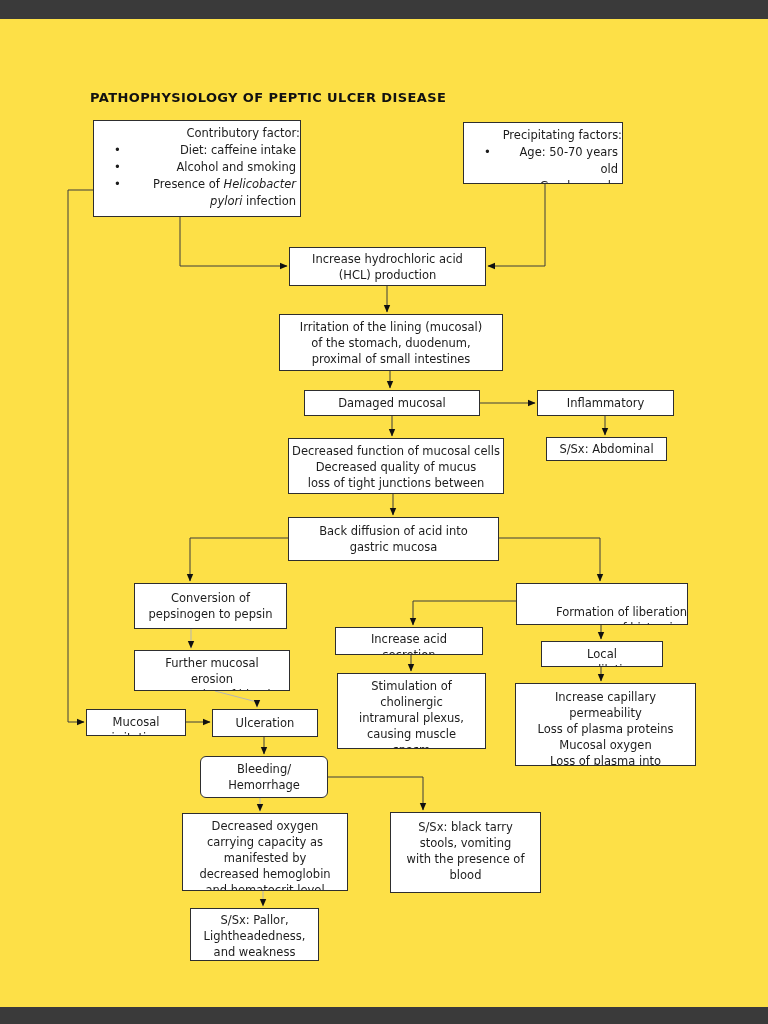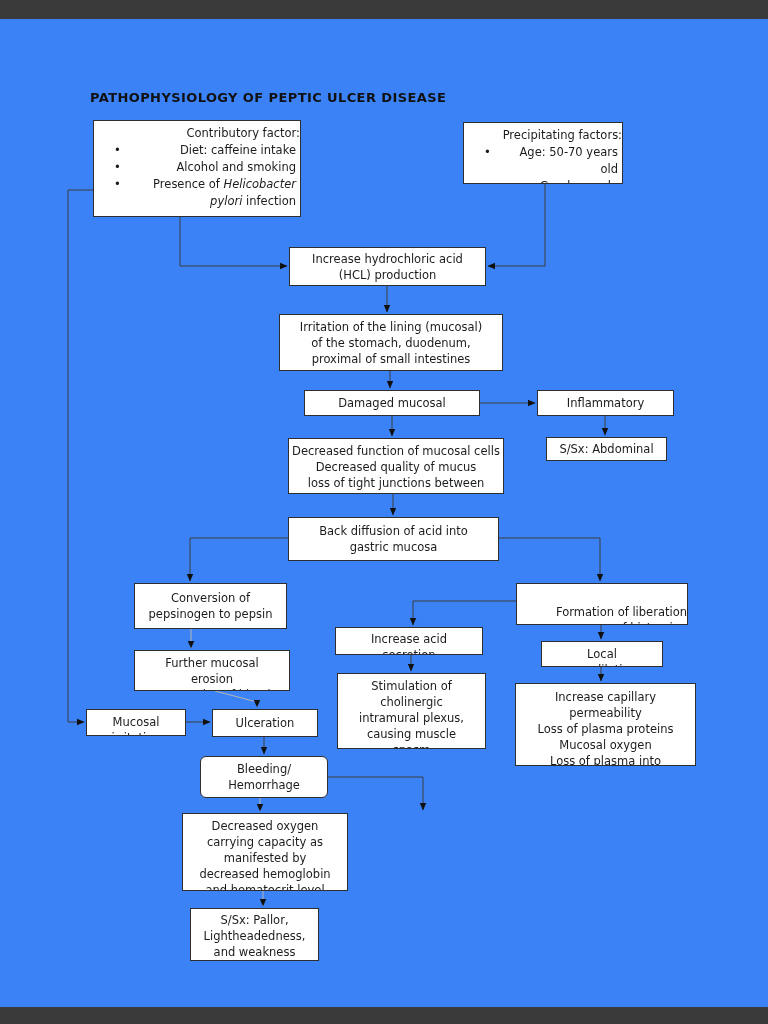--- a/index.html
+++ b/index.html
@@ -1,18 +1,18 @@
 <!DOCTYPE html>
 <html><head>
 <meta charset="utf-8">
 <style>
   html,body { margin:0; padding:0; background:#ffffff; }
   .page {
     position:relative; width:768px; height:1024px;
-    background:#3b82f6; overflow:hidden;
+    background:#fde047; overflow:hidden;
     font-family:"DejaVu Sans", sans-serif; color:#1c1c1c;
   }
   .viewer-bar { position:absolute; left:0; width:768px; background:#3a3a3a; }
   .bar-top { top:0; height:19px; }
   .bar-bottom { bottom:0; height:17px; }
 
   .doc-title {
     position:absolute; left:90px; top:90px;
     font-size:13px; font-weight:bold; letter-spacing:0.4px; color:#111;
     white-space:nowrap;
@@ -181,18 +181,22 @@
 
   <div class="node" style="left:200px; top:756px; width:128px; height:42px; padding-top:4px;border-radius:6px;">Bleeding/
 Hemorrhage</div>
 
   <div class="node" style="left:182px; top:813px; width:166px; height:78px; padding-top:4px;">Decreased oxygen
 carrying capacity as
 manifested by
 decreased hemoglobin
 and hematocrit level</div>
 
+  <div class="node" style="left:390px; top:812px; width:151px; height:81px; padding-top:6px;">S/Sx: black tarry
+stools, vomiting
+with the presence of
+blood</div>
 
   <div class="node" style="left:190px; top:908px; width:129px; height:53px; padding-top:3px;">S/Sx: Pallor,
 Lightheadedness,
 and weakness</div>
 
 </div>
 
 </body></html>

